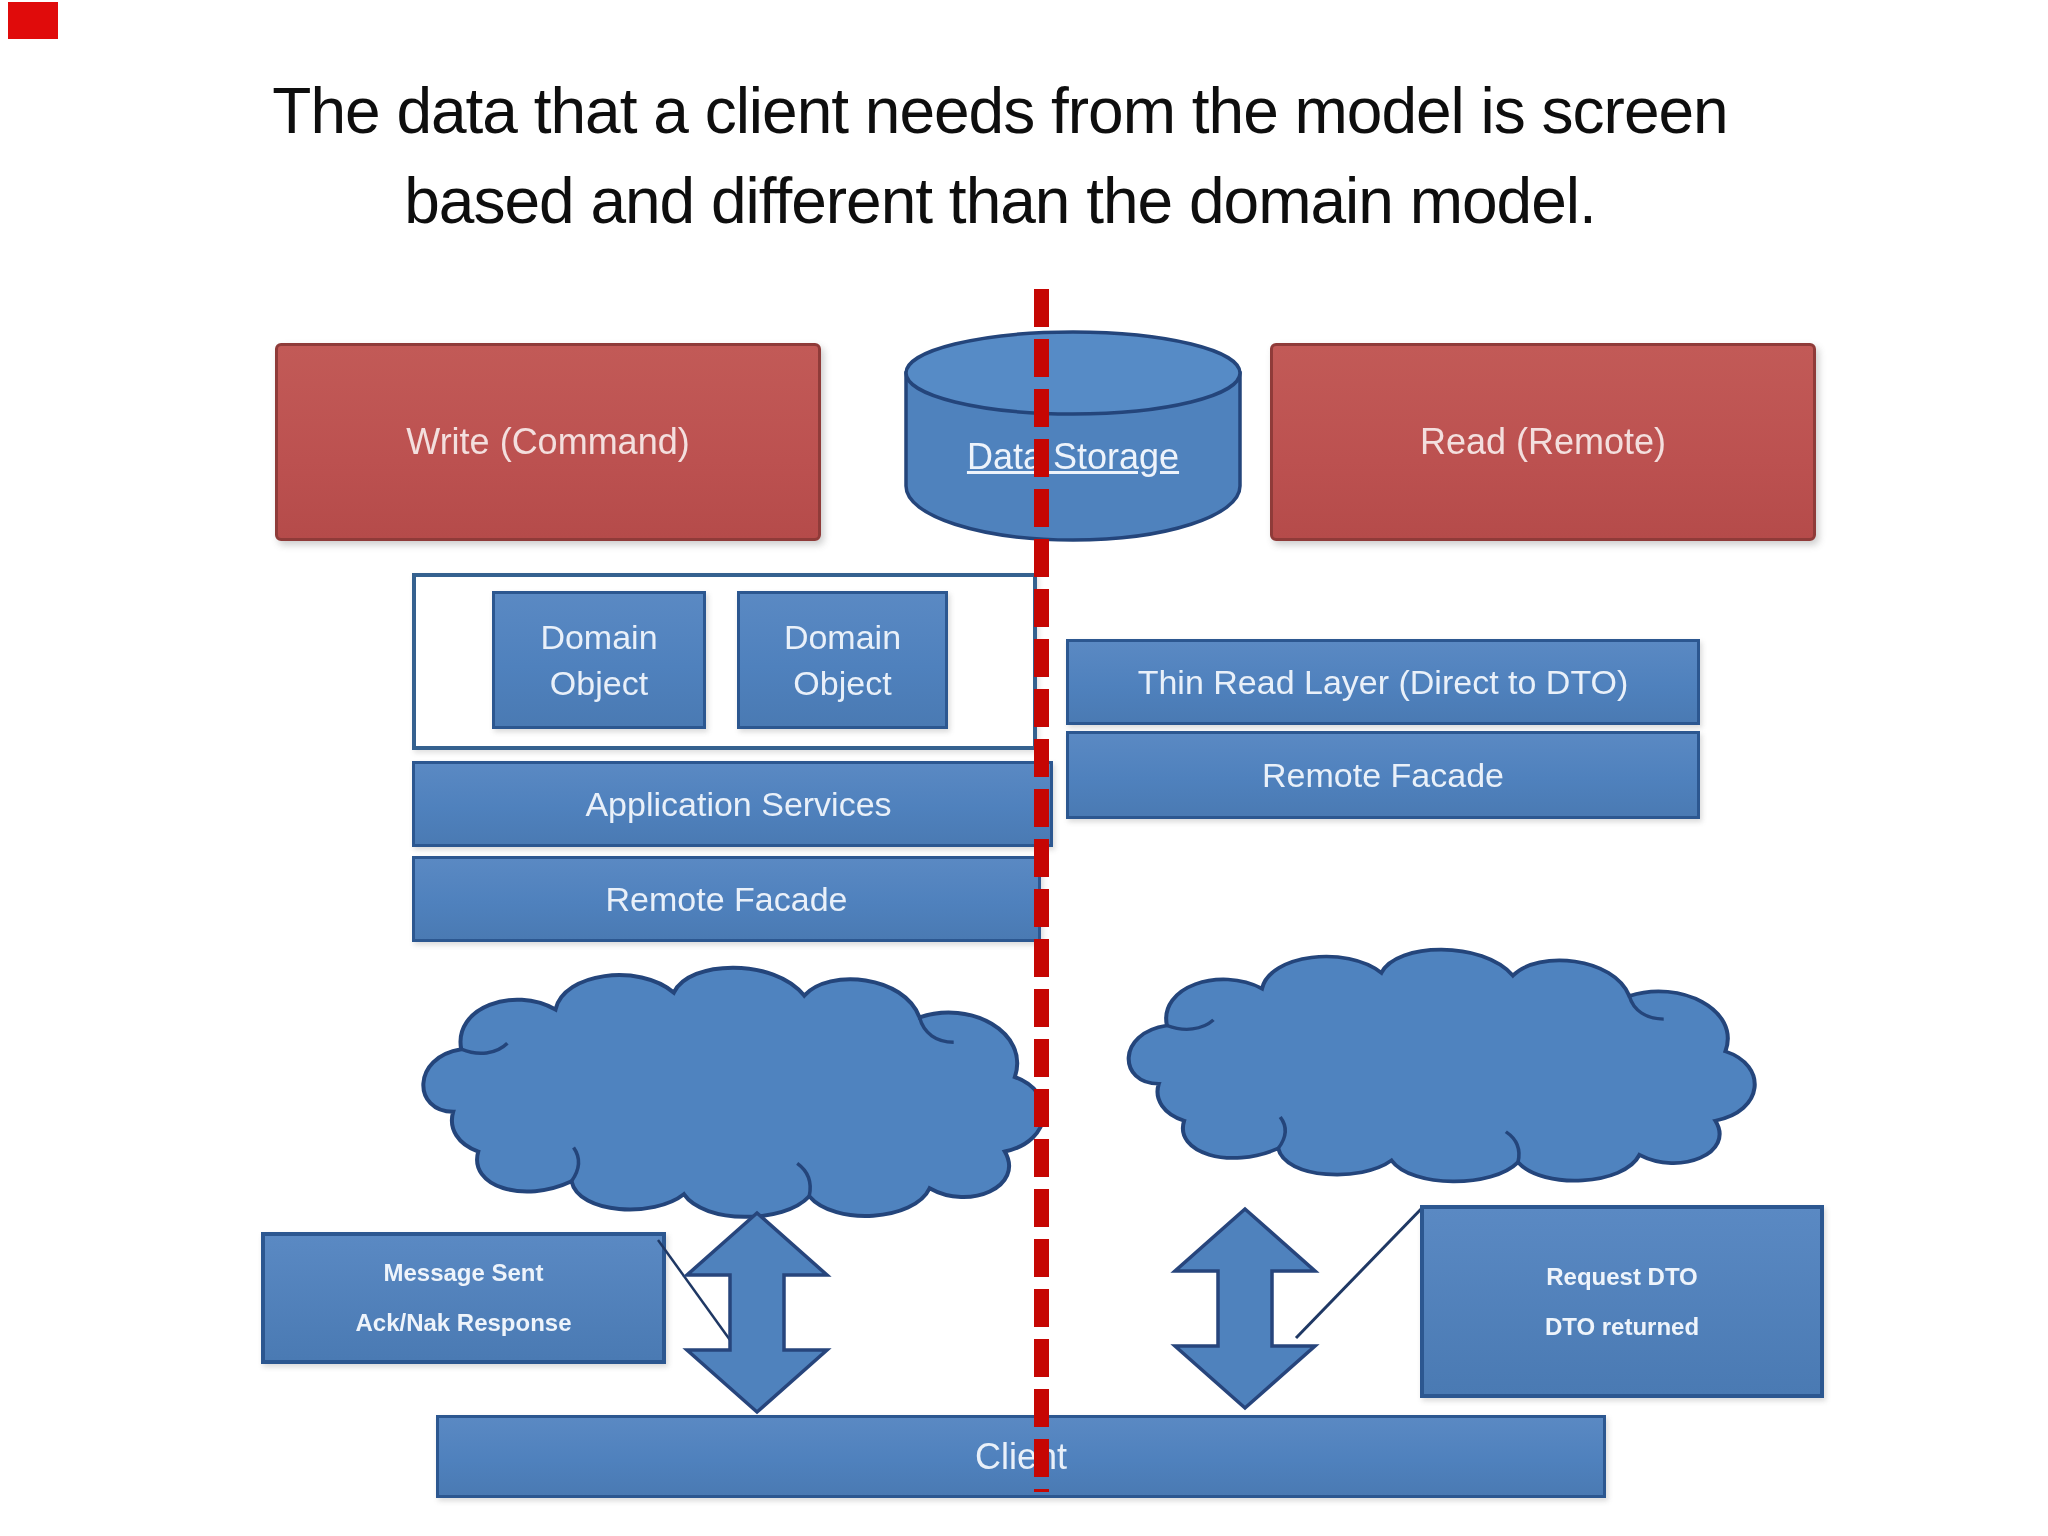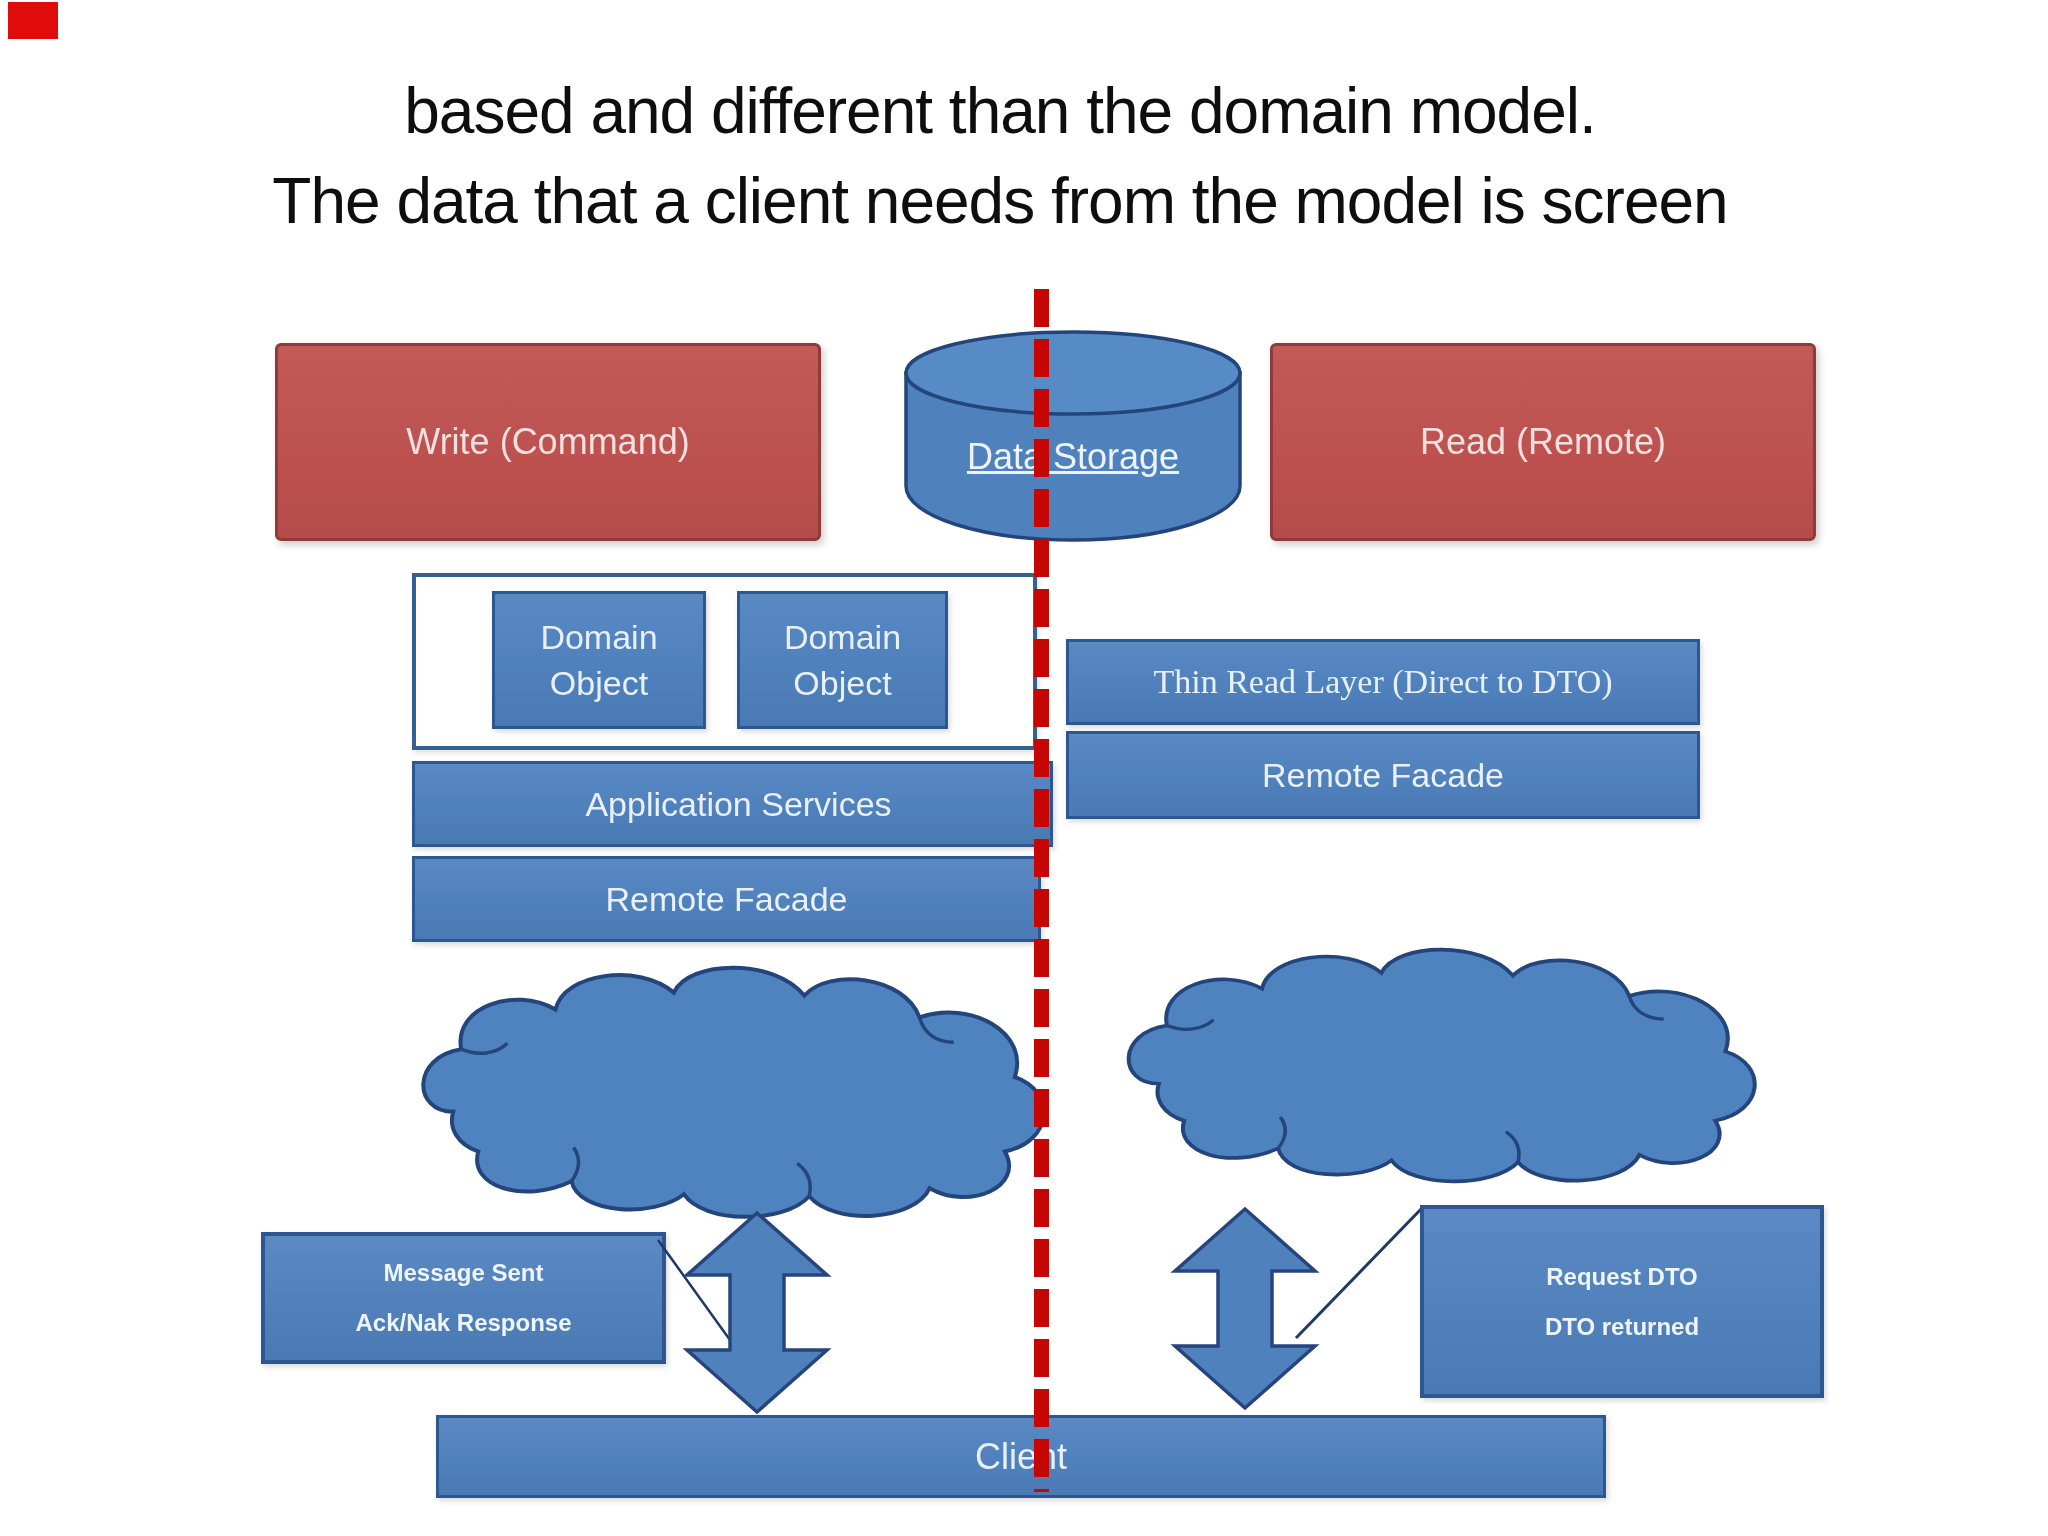--- a/index.html
+++ b/index.html
@@ -15,21 +15,21 @@
   .write-box{left:275px;top:343px;width:540px;height:192px;}
   .read-box{left:1270px;top:343px;width:540px;height:192px;}
 
   .bluebar{position:absolute;background:linear-gradient(180deg,#5a89c3 0%,#4f81bd 55%,#4a7ab3 100%);
            border:3px solid #2c5790;display:flex;align-items:center;justify-content:center;
            color:#e9f0f9;font-size:34px;box-shadow:2px 3px 5px rgba(90,90,90,.22);}
   .domain-container{left:412px;top:573px;width:617px;height:169px;background:#ffffff;border:4px solid #35618f;
                     position:absolute;box-shadow:2px 3px 5px rgba(90,90,90,.18);}
   .domain-object1{left:492px;top:591px;width:208px;height:132px;flex-direction:column;line-height:46px;}
   .domain-object2{left:737px;top:591px;width:205px;height:132px;flex-direction:column;line-height:46px;}
-  .thin-read{left:1066px;top:639px;width:628px;height:80px;font-family:Liberation Serif, serif;}
+  .thin-read{left:1066px;top:639px;width:628px;height:80px;}
   .remote-facade-right{left:1066px;top:731px;width:628px;height:82px;}
   .app-services{left:412px;top:761px;width:623px;height:80px;padding-left:12px;}
   .remote-facade-left{left:412px;top:856px;width:623px;height:80px;}
 
   .cyl-wrap{position:absolute;left:903px;top:328px;width:340px;height:218px;}
   .cyl-label{position:absolute;left:903px;top:436px;width:340px;text-align:center;color:#edf3fb;font-size:36px;text-decoration:underline;}
 
   .cloud{position:absolute;}
   .cloud-left{left:383px;top:938px;width:682px;height:288px;}
   .cloud-right{left:1088px;top:922px;width:688px;height:268px;}
@@ -55,22 +55,22 @@
   .corner-marker{position:absolute;left:8px;top:2px;width:50px;height:37px;background:#e00b0b;}
 </style>
 </head>
 <body>
 
 <div id="page">
 
   <div class="corner-marker"></div>
 
   <div class="title">
+    <div>The data that a client needs from the model is screen</div>
     <div>based and different than the domain model.</div>
-    <div>The data that a client needs from the model is screen</div>
   </div>
 
   <div class="redbox write-box">
     <span>Write (Command)</span>
   </div>
 
   <div class="cyl-wrap">
     <svg width="340" height="218" viewBox="0 0 340 218">
       <path d="M 3 45 L 3 158 C 3 188 78 212 170 212 C 262 212 337 188 337 158 L 337 45 Z" fill="#4f82bd" stroke="#24457b" stroke-width="3.5"></path>
       <ellipse cx="170" cy="45" rx="167" ry="41" fill="#568bc6" stroke="#24457b" stroke-width="3.5"></ellipse>

